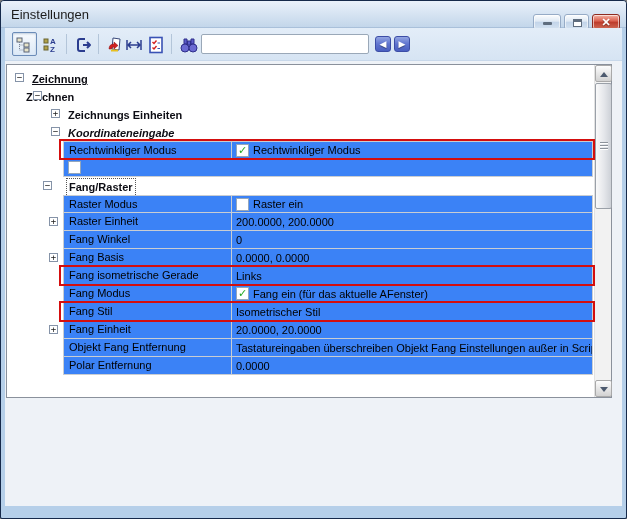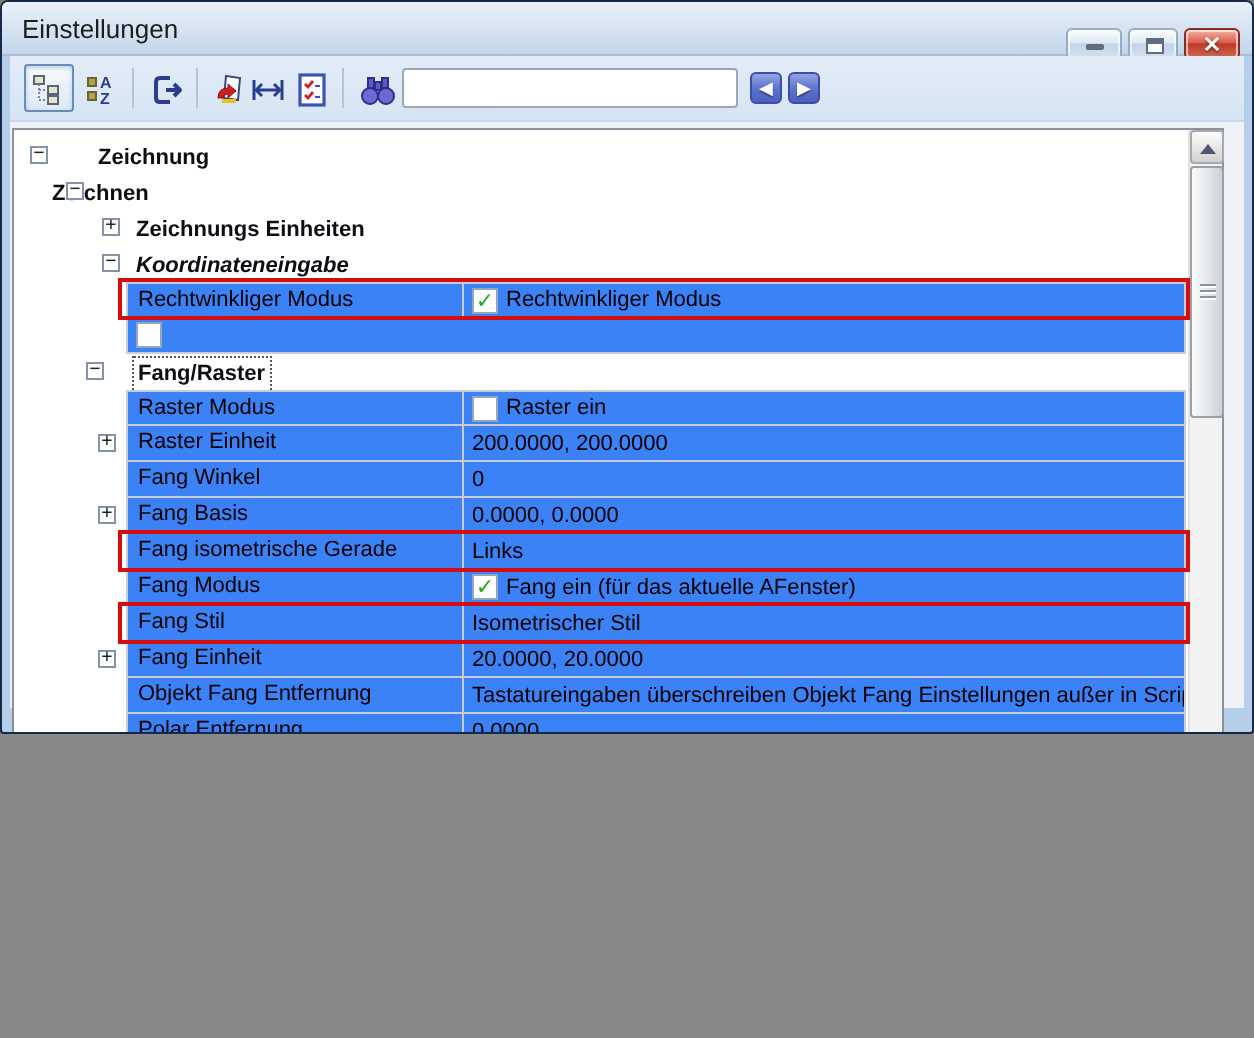--- a/index.html
+++ b/index.html
@@ -1,18 +1,18 @@
 <!DOCTYPE html>
 <html><head>
 <meta charset="utf-8">
 <style>
   * { margin:0; padding:0; box-sizing:border-box; }
   html,body { background:#888; font-family:"Liberation Sans", sans-serif; }
   .window {
-    position:relative; width:627px; height:367px;
+    position:relative; width:627px; height:519px;
     background:#b5cfe9;
     border:1px solid #15294a; border-radius:4px 4px 2px 2px;
     overflow:hidden;
     box-shadow:0 2px 8px rgba(0,0,0,.35);
   }
   
   .titlebar {
     position:absolute; left:0; top:0; right:0; height:27px;
     background:linear-gradient(#eaf1fa 0%, #d8e5f3 45%, #c3d6ea 100%);
     border-bottom:1px solid #a9c0da;
@@ -220,21 +220,21 @@
         <span>◀</span>
       </div>
       <div class="nav-btn" style="left:389px;">
         <span>▶</span>
       </div>
     </div>
   </div>
 
   <div class="tree-panel">
     <div class="tree-rows">
-        <div class="row cat"><span class="expandbox" style="left: 8px;">−</span><span class="catlabel" style="margin-left: 42px;">Zeichnung</span></div>
+        <div class="row cat"><span class="expandbox" style="left: 8px;">−</span><span class="catlabel" style="margin-left: 25px; text-decoration: underline;">Zeichnung</span></div>
         <div class="row cat"><span class="expandbox" style="left: 26px;">−</span><span class="catlabel" style="margin-left: 19px;">Zeichnen</span></div>
         <div class="row cat"><span class="expandbox" style="left: 44px;">+</span><span class="catlabel" style="margin-left: 61px;">Zeichnungs Einheiten</span></div>
         <div class="row cat"><span class="expandbox" style="left: 44px;">−</span><span class="catlabel" style="margin-left: 61px; font-style: italic;">Koordinateneingabe</span></div>
         <div class="row prop">
           <div class="cells first">
             <div class="cell label">Rechtwinkliger Modus</div>
             <div class="cell value">
               <span class="checkbox" style="color: rgb(34, 168, 34);">✓</span>
               <span>Rechtwinkliger Modus</span>
             </div>

